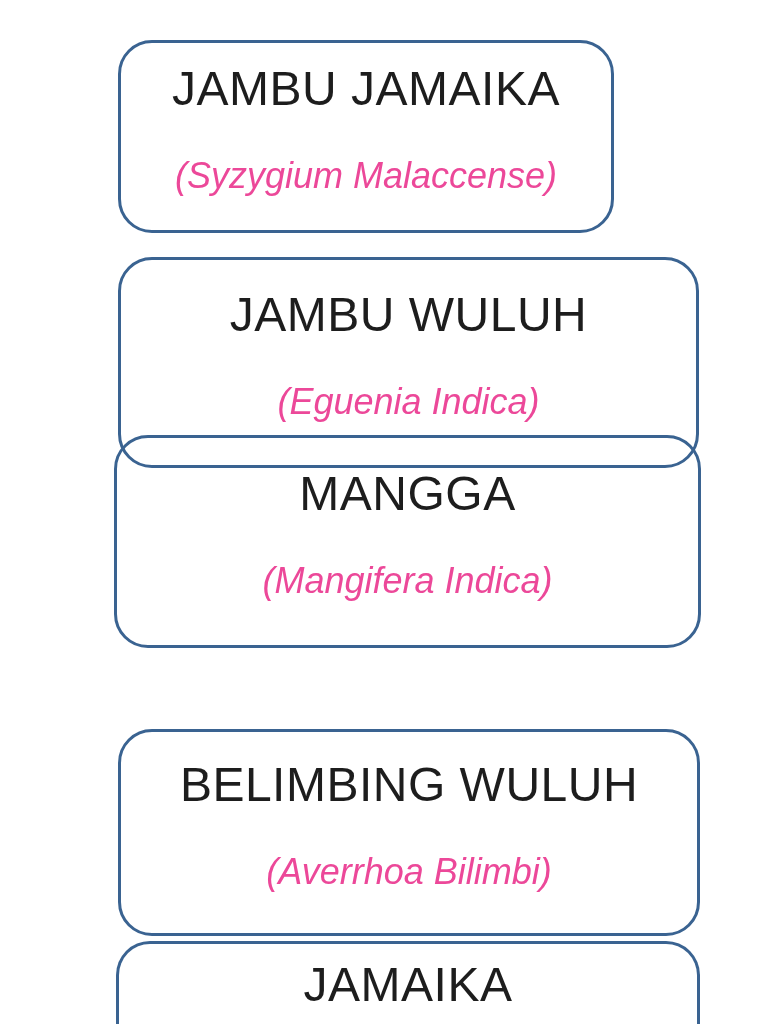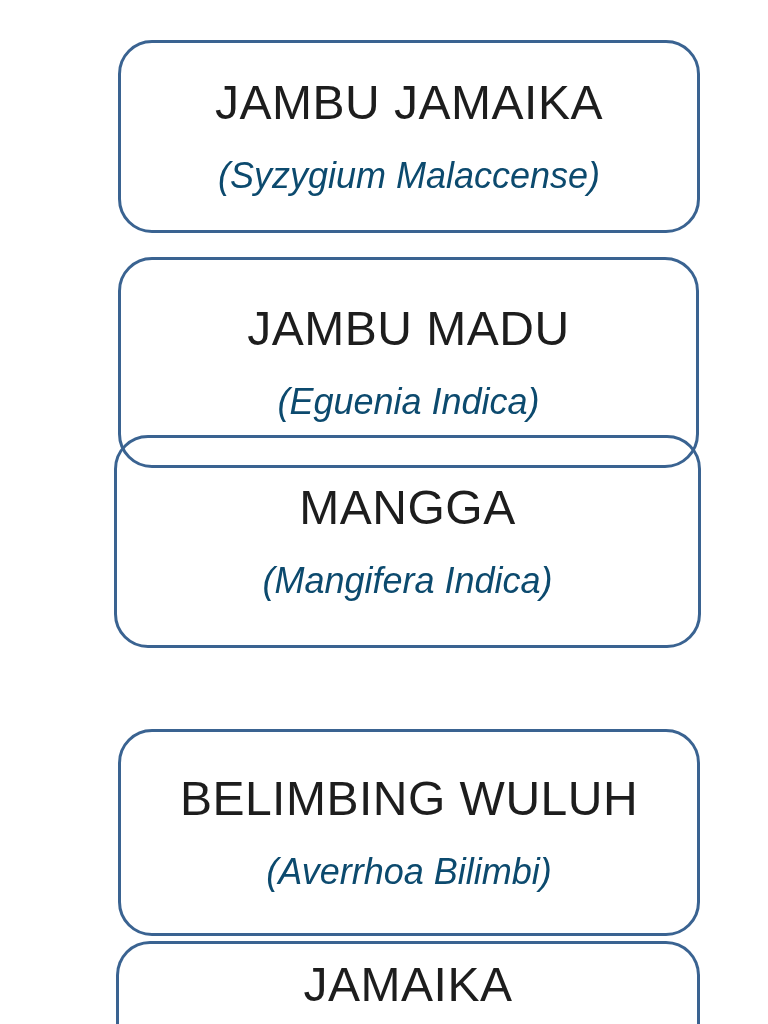--- a/index.html
+++ b/index.html
@@ -31,49 +31,49 @@
   .card .title {
     margin: 0;
     font-size: 48px;
     line-height: 58px;
     font-weight: 400;
     color: #1d1d1d;
     letter-spacing: 0.5px;
     white-space: nowrap;
   }
   .card .latin {
-    margin: 2px;
+    margin: 16px;
     font-style: italic;
     font-size: 36px;
     line-height: 44px;
     font-weight: 400;
-    color: #0c4a6e;
+    color: #ec4899;
     white-space: nowrap;
   }
   
-  .card1 { left: 118px; top: 40px;  width: 582px; height: 193px; }
+  .card1 { left: 118px; top: 40px;  width: 496px; height: 193px; }
   .card2 { left: 118px; top: 257px; width: 581px; height: 211px; }
   .card3 { left: 114px; top: 435px; width: 587px; height: 213px; }
   .card4 { left: 118px; top: 729px; width: 582px; height: 207px; }
   .card5 { left: 116px; top: 941px; width: 584px; height: 150px;
            justify-content: flex-start; padding-top: 12px;
            border-bottom: none; border-bottom-left-radius: 0; border-bottom-right-radius: 0; }
 </style>
 </head>
 <body>
 
 <main class="page">
 
   <section class="card card1">
     <h1 class="title">JAMBU JAMAIKA</h1>
     <p class="latin">(Syzygium Malaccense)</p>
   </section>
 
   <section class="card card2">
-    <h1 class="title">JAMBU MADU</h1>
+    <h1 class="title">JAMBU WULUH</h1>
     <p class="latin">(Eguenia Indica)</p>
   </section>
 
   <section class="card card3">
     <h1 class="title">MANGGA</h1>
     <p class="latin">(Mangifera Indica)</p>
   </section>
 
   <section class="card card4">
     <h1 class="title">BELIMBING WULUH</h1>

